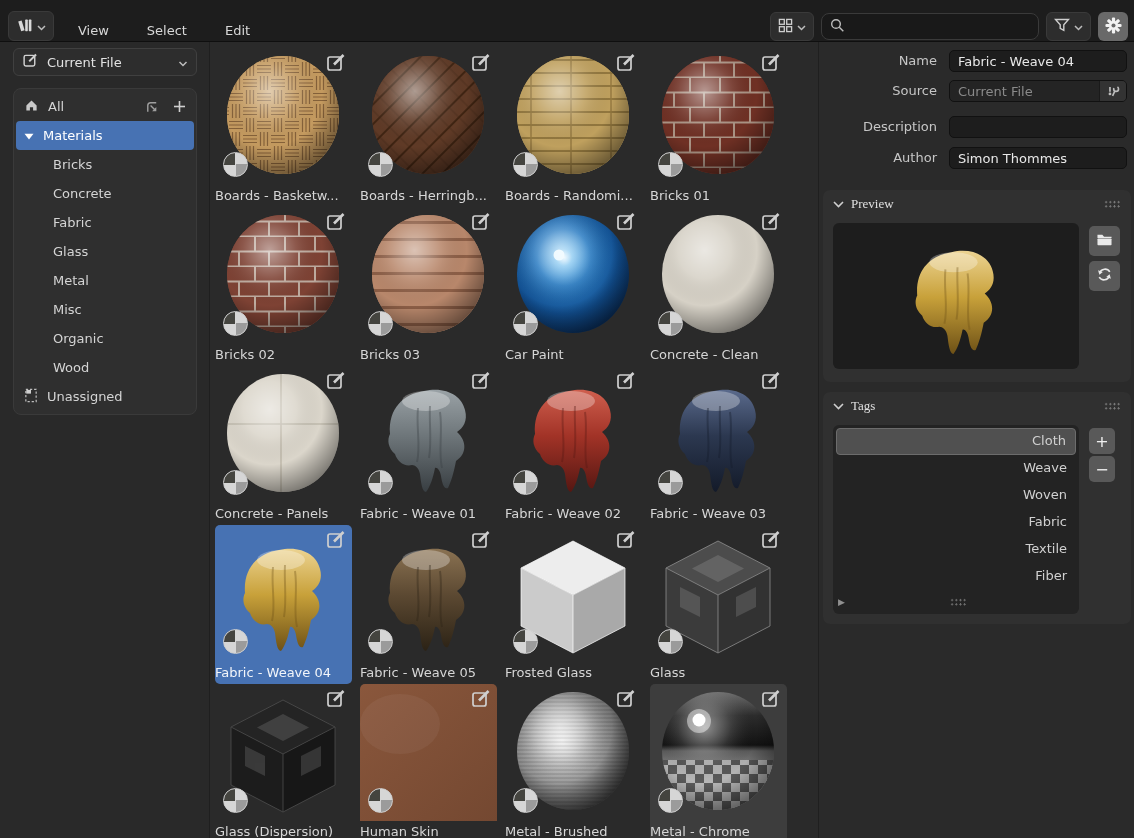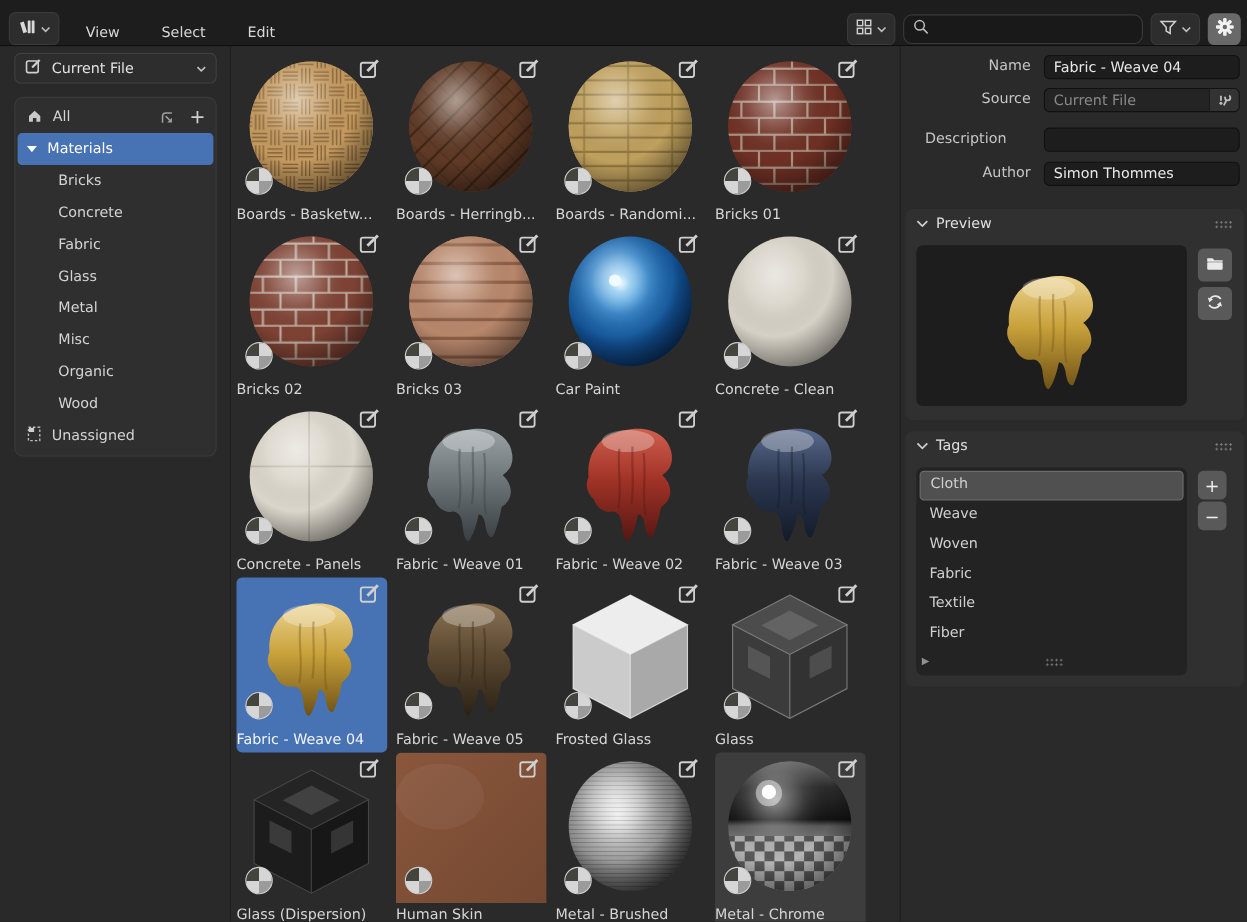--- a/index.html
+++ b/index.html
@@ -59,31 +59,31 @@
   .field-label{position:absolute;width:118px;text-align:right;color:#c6c6c6;line-height:22px;}
   .field{position:absolute;left:130px;width:178px;height:22px;background:#1d1d1d;border:1px solid #111;
          border-radius:5px;box-sizing:border-box;color:#e8e8e8;display:flex;align-items:center;}
   .field input{background:transparent;border:0;outline:0;color:#e8e8e8;font:inherit;width:100%;padding:0 8px;}
   .field.disabled{background:#242424;color:#8a8a8a;}
   .field.disabled .dis-text{padding:0 8px;flex:1;}
   .tool-btn{width:26px;height:20px;background:#333333;border-radius:0 4px 4px 0;border-left:1px solid #1a1a1a;
             display:flex;align-items:center;justify-content:center;}
 
   .panel{position:absolute;left:4px;width:308px;background:#303030;border-radius:7px;}
-  .panel-header{height:27px;display:flex;align-items:center;gap:7px;padding:0 10px;color:#e0e0e0;}
+  .panel-header{height:27px;display:flex;align-items:center;gap:7px;padding:0 10px;color:#e0e0e0;font-family:Liberation Serif, serif;}
   .panel-header .spacer{flex:1;}
   .grip{width:17px;height:8px;background-image:radial-gradient(#7a7a7a 1px, transparent 1.1px);
         background-size:4.2px 4.2px;background-position:0 0;}
   .preview-box{position:absolute;left:10px;top:33px;width:246px;height:146px;background:#1d1d1d;
                border-radius:6px;display:flex;align-items:center;justify-content:center;}
   .side-btn{position:absolute;left:266px;width:31px;height:30px;background:#595959;border-radius:5px;
             display:flex;align-items:center;justify-content:center;}
   .tag-list{position:absolute;left:10px;top:33px;width:246px;height:189px;background:#232323;
             border-radius:6px;padding:3px;box-sizing:border-box;}
-  .tag-item{height:27px;line-height:26px;padding:0 9px;color:#d0d0d0;border-radius:4px;}
+  .tag-item{height:27px;line-height:26px;padding:0 9px;color:#d0d0d0;border-radius:4px;text-align:right;}
   .tag-item.selected{background:#505050;border:1px solid #6c6c6c;line-height:24px;box-sizing:border-box;}
   .tag-footer{position:absolute;left:10px;top:202px;width:240px;height:16px;display:flex;align-items:center;}
   .tag-expand{color:#909090;font-size:9px;padding-left:5px;}
   .tag-grip{margin:0 auto;width:17px;height:8px;background-image:radial-gradient(#707070 1px, transparent 1.1px);
             background-size:4.2px 4.2px;}
   .sq-btn{position:absolute;left:266px;width:26px;height:26px;background:#595959;border-radius:5px;
           color:#efefef;display:flex;align-items:center;justify-content:center;font-size:16px;}
 </style>
 </head>
 <body>
@@ -817,21 +817,21 @@
         <span class="tool-btn">
           <svg width="13" height="13" viewBox="0 0 14 14" fill="none" stroke="#bdbdbd" stroke-width="1.8">
             <line x1="3.2" y1="2.2" x2="3.2" y2="7.2"></line>
               <circle cx="3.2" cy="9.6" r="1.5" fill="#bdbdbd" stroke="none"></circle>
             <circle cx="9.8" cy="4.2" r="2.6" stroke-dasharray="9 4.5"></circle>
               <line x1="8.6" y1="6.4" x2="6" y2="11.6"></line>
           </svg>
         </span>
       </div>
 
-      <div class="field-label" style="top:74px;text-align:center;">Description</div>
+      <div class="field-label" style="top:74px;">Description</div>
       <div class="field" style="top:74px;">
         <input readonly="" value="" style="">
       </div>
 
       <div class="field-label" style="top:105px;">Author</div>
       <div class="field" style="top:105px;">
         <input readonly="" value="Simon Thommes" style="">
       </div>
 
       <div class="panel" style="top:148px;height:192px;">

